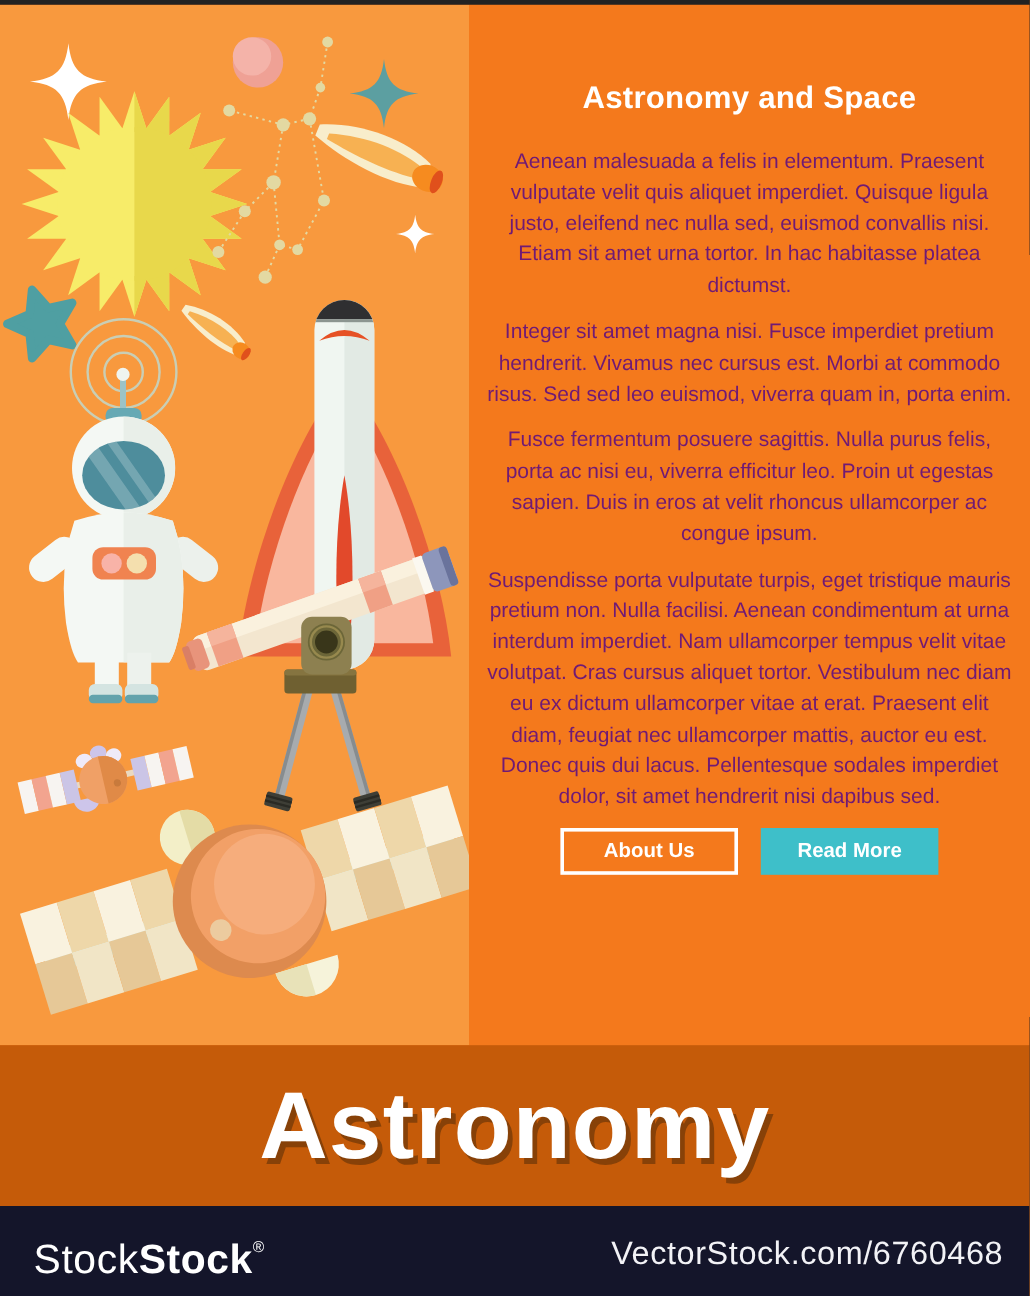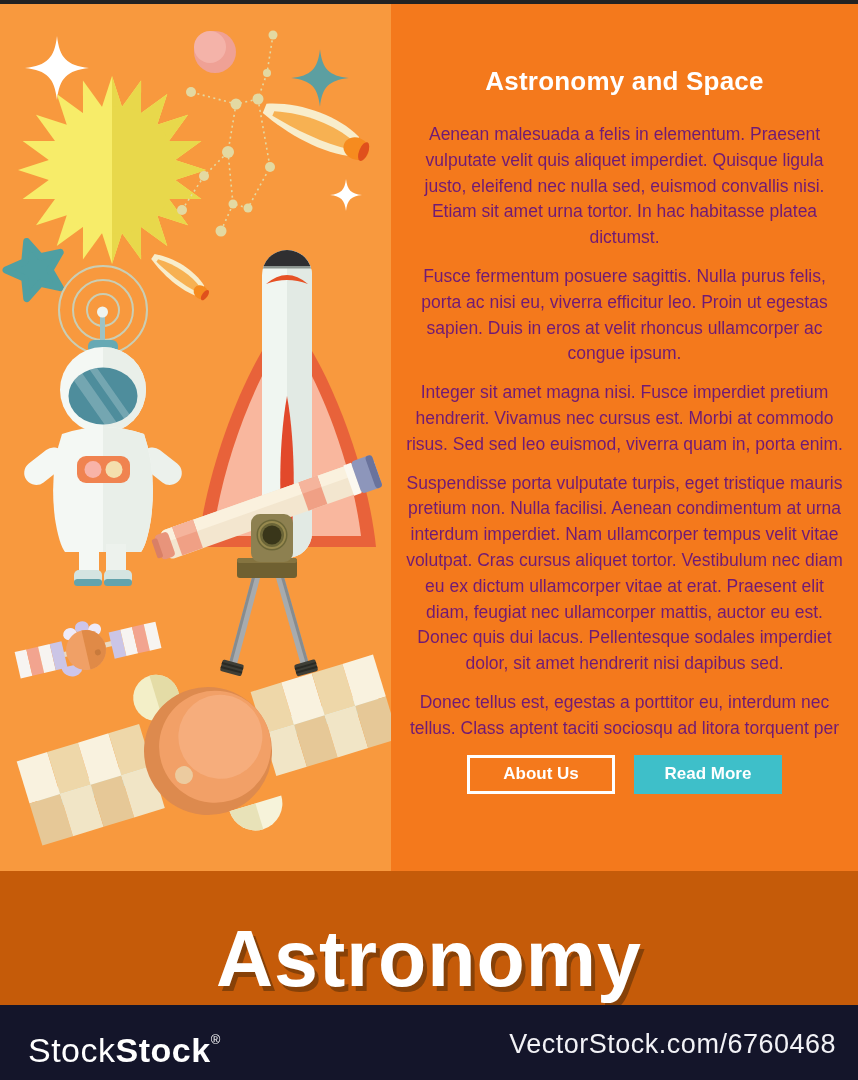--- a/index.html
+++ b/index.html
@@ -26,21 +26,21 @@
   .btn{
     width:148px;height:39px;box-sizing:border-box;font-family:inherit;
     font-size:17px;font-weight:700;color:#FFFFFF;cursor:pointer;display:inline-flex;
     align-items:center;justify-content:center;border:none;background:transparent;
   }
   .btn.teal{background:#3EBFC9;}
   .btn.outline{border:3px solid #FFFFFF;background:transparent;}
   
   .banner{
     position:absolute;left:0;top:867px;width:858px;height:134px;background:#C55B09;
-    display:flex;align-items:flex-end;justify-content:center;
+    display:flex;align-items:center;justify-content:center;
   }
   .banner h2{
     margin:0;font-size:79px;font-weight:800;color:#FFFFFF;letter-spacing:1px;
     text-shadow:4px 5px 0 rgba(74,40,8,0.5);
   }
   
   .footer{
     position:absolute;left:0;top:1001px;width:858px;height:79px;background:#14152A;
     display:flex;align-items:center;justify-content:space-between;
     box-sizing:border-box;padding:0 22px 0 28px;
@@ -298,24 +298,23 @@
         <circle cx="-30" cy="16" r="9" fill="#ECCB9F"></circle>
         <path d="M3,64 A27,27 0 0 0 57,64 Z" fill="#F6F3DA"></path>
         <path d="M3,64 A27,27 0 0 0 30,91 L30,64 Z" fill="#E8E2B8"></path>
       </g>
     </svg>
   </div>
 
   <div class="right-panel">
     <h1>Astronomy and Space</h1>
     <p>Aenean malesuada a felis in elementum. Praesent vulputate velit quis aliquet imperdiet. Quisque ligula justo, eleifend nec nulla sed, euismod convallis nisi. Etiam sit amet urna tortor. In hac habitasse platea dictumst.</p>
+    <p>Integer sit amet magna nisi. Fusce imperdiet pretium hendrerit. Vivamus nec cursus est. Morbi at commodo risus. Sed sed leo euismod, viverra quam in, porta enim.</p>
     <p>Fusce fermentum posuere sagittis. Nulla purus felis, porta ac nisi eu, viverra efficitur leo. Proin ut egestas sapien. Duis in eros at velit rhoncus ullamcorper ac congue ipsum.</p>
-    <p>Integer sit amet magna nisi. Fusce imperdiet pretium hendrerit. Vivamus nec cursus est. Morbi at commodo risus. Sed sed leo euismod, viverra quam in, porta enim.</p>
     <p>Suspendisse porta vulputate turpis, eget tristique mauris pretium non. Nulla facilisi. Aenean condimentum at urna interdum imperdiet. Nam ullamcorper tempus velit vitae volutpat. Cras cursus aliquet tortor. Vestibulum nec diam eu ex dictum ullamcorper vitae at erat. Praesent elit diam, feugiat nec ullamcorper mattis, auctor eu est. Donec quis dui lacus. Pellentesque sodales imperdiet dolor, sit amet hendrerit nisi dapibus sed.</p>
-    <p>Donec tellus est, egestas a porttitor eu, interdum nec tellus. Class aptent taciti sociosqu ad litora torquent per</p>
     <div class="buttons">
       <button class="btn outline">About Us</button>
       <button class="btn teal">Read More</button>
     </div>
   </div>
 
   <div class="banner">
     <h2>Astronomy</h2>
   </div>
 

